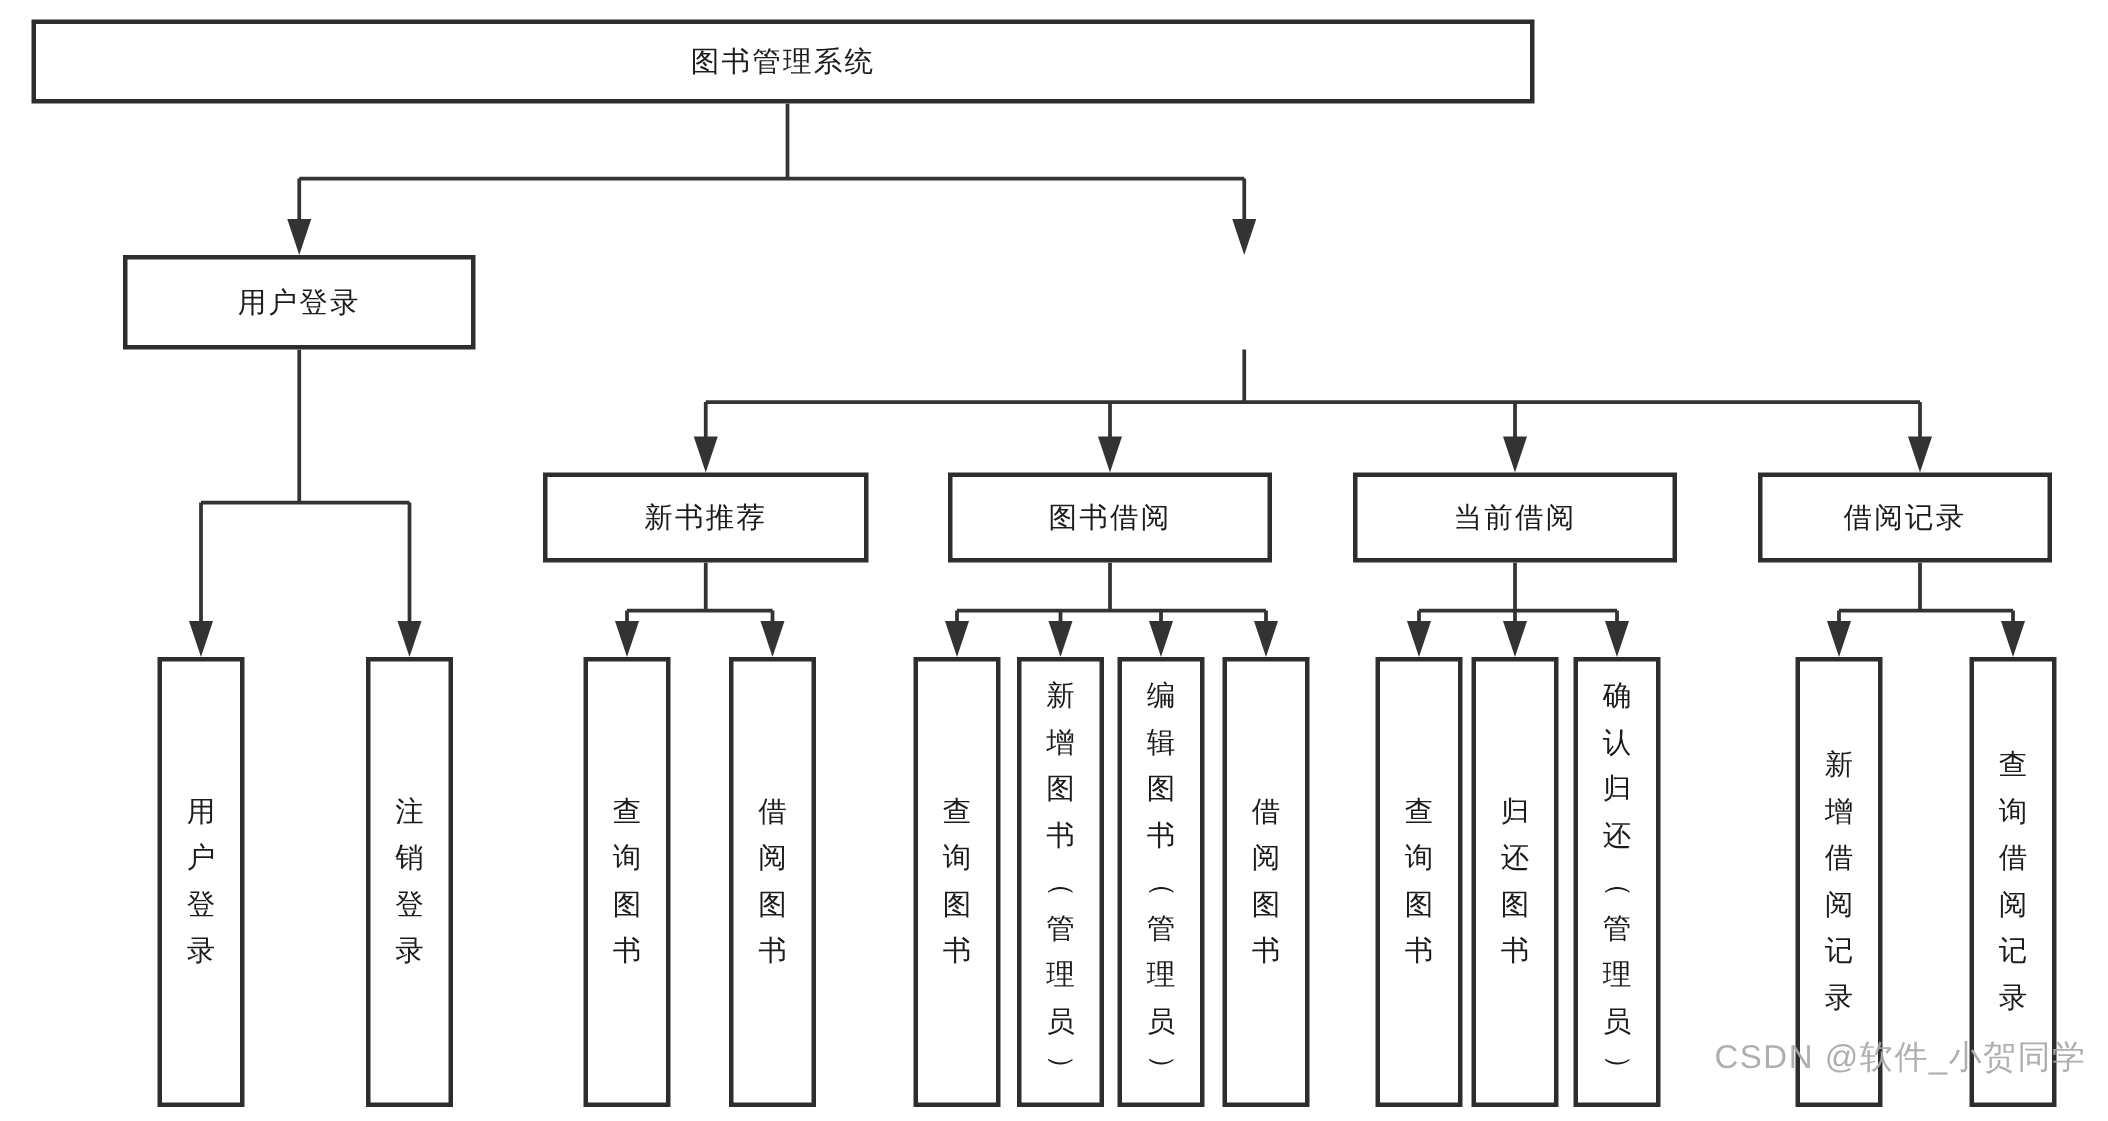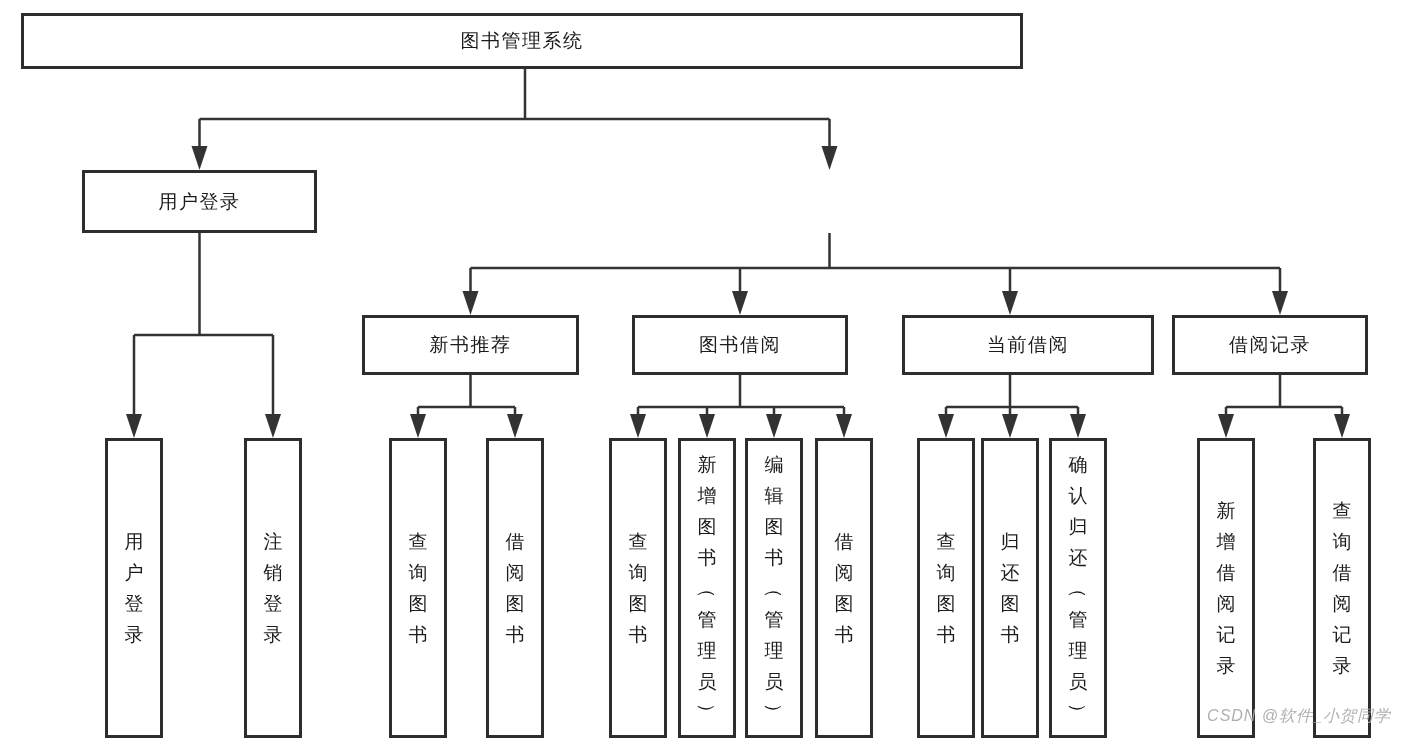--- a/index.html
+++ b/index.html
@@ -13,22 +13,22 @@
     position:absolute;background:#ffffff;border:3px solid #2d2d2d;
     box-sizing:border-box;display:flex;align-items:center;justify-content:center;
     color:#1c1c1c;z-index:2;
   }
   .box.h{font-size:19px;letter-spacing:1.5px;}
   .box.v{flex-direction:column;justify-content:center;align-items:center;
          font-size:19px;line-height:1;gap:12px;padding:8px 0;}
   .vchar{display:block;height:19px;text-align:center;}
   .vchar.rot{transform:rotate(90deg);}
   .watermark{
-    position:absolute;right:14px;top:706px;z-index:5;
-    color:rgba(168,168,168,0.92);font-size:16px;letter-spacing:1px;white-space:nowrap;font-style:italic;
+    position:absolute;right:14px;top:690px;z-index:5;
+    color:rgba(168,168,168,0.92);font-size:22px;letter-spacing:1px;white-space:nowrap;
   }
 </style>
 </head>
 <body>
 
 <div class="stage">
 
   <svg class="connectors" width="1405" height="747" viewBox="0 0 1405 747">
     <g stroke="#333333" stroke-width="2.5" fill="none">
 
@@ -76,21 +76,21 @@
   <div class="box h" style="left:82px;top:170px;width:235px;height:63px">
     <span>用户登录</span>
   </div>
 
   <div class="box h" style="left:362px;top:315px;width:217px;height:60px">
     <span>新书推荐</span>
   </div>
   <div class="box h" style="left:632px;top:315px;width:216px;height:60px">
     <span>图书借阅</span>
   </div>
-  <div class="box h" style="left:902px;top:315px;width:252px;height:60px">
+  <div class="box h" style="left:902px;top:315px;width:216px;height:60px">
     <span>当前借阅</span>
   </div>
   <div class="box h" style="left:1172px;top:315px;width:196px;height:60px">
     <span>借阅记录</span>
   </div>
 
   <div class="box v" style="left:105px;top:438px;width:58px;height:300px">
       <div class="vchar">用</div>
       <div class="vchar">户</div>
       <div class="vchar">登</div>

